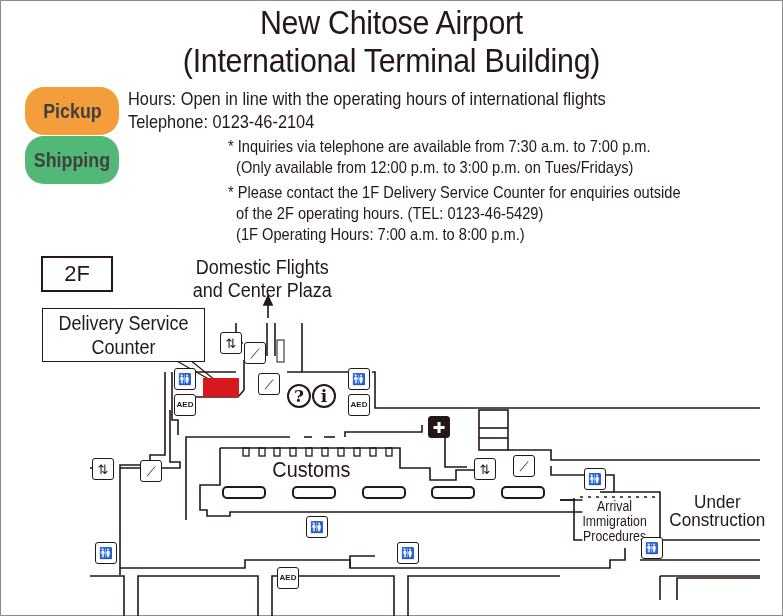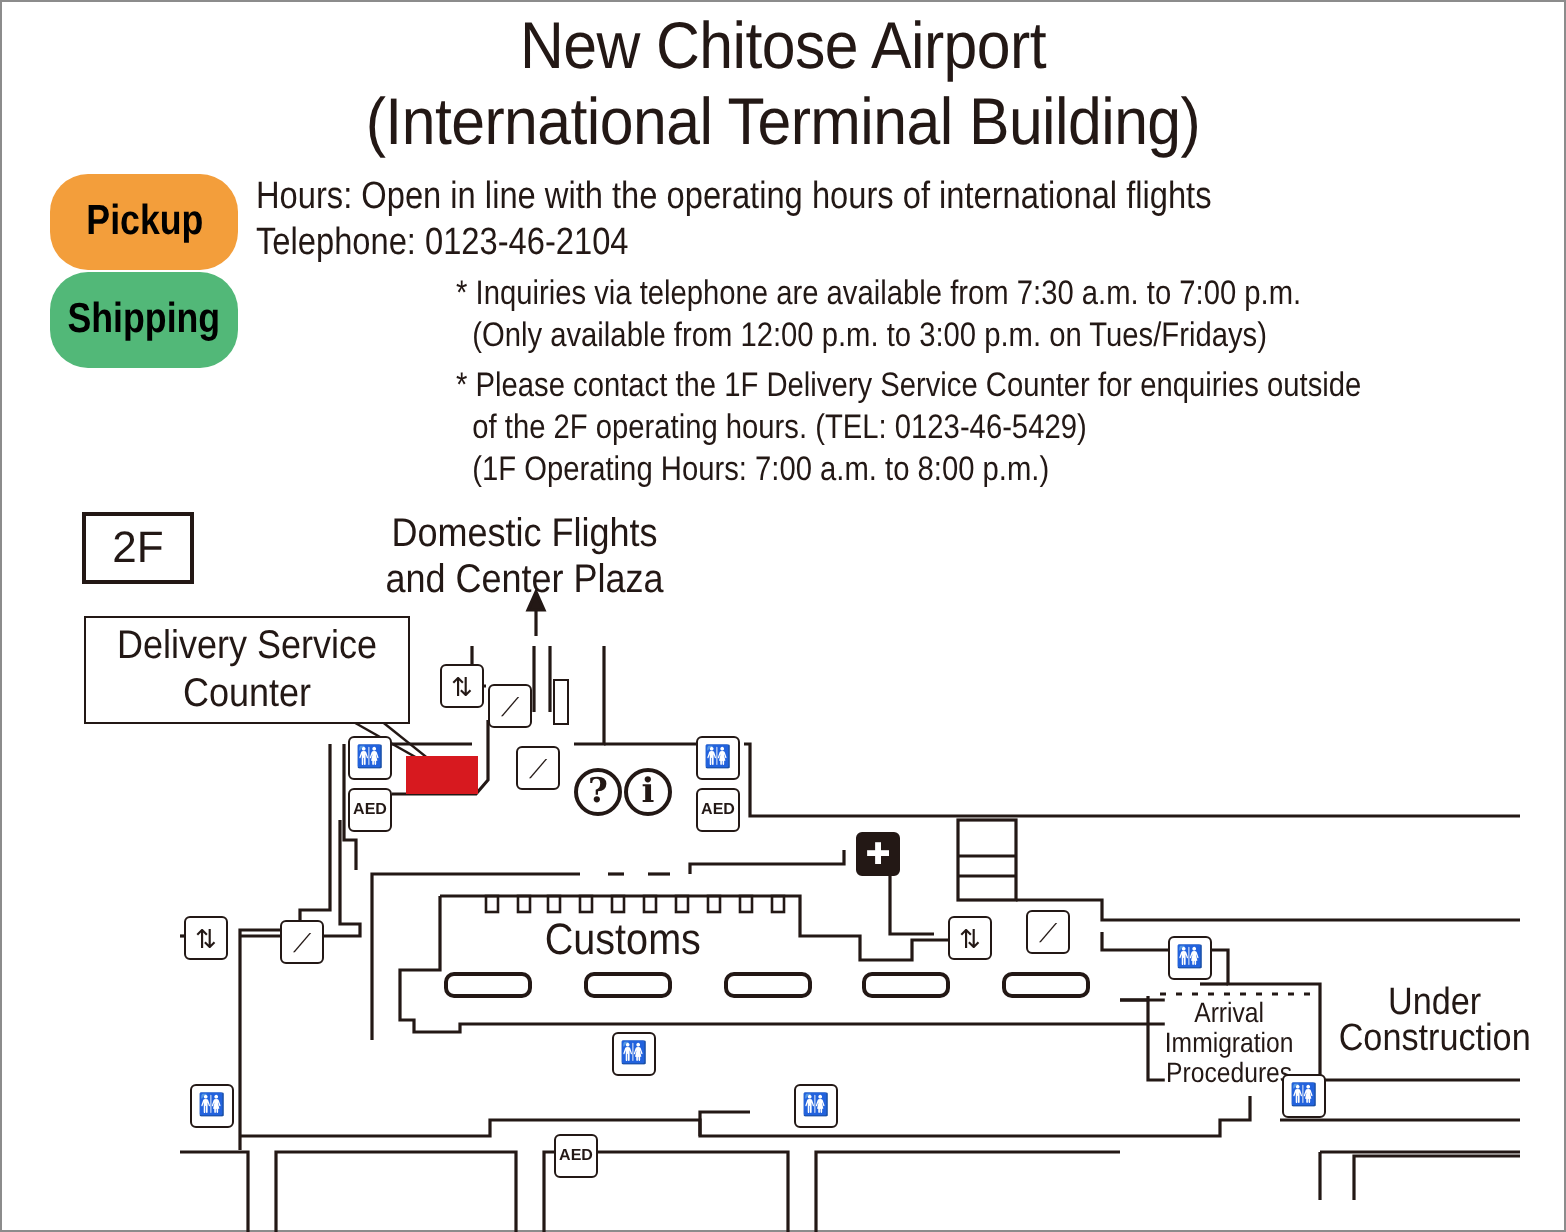--- a/index.html
+++ b/index.html
@@ -1,25 +1,25 @@
 <!DOCTYPE html>
 <html><head>
 <meta charset="utf-8">
 <style>
   html, body { margin: 0; padding: 0; background: #fff; }
   body { width: 783px; height: 616px; position: relative; overflow: hidden; font-family: "Liberation Sans", sans-serif; color: #231815; }
   .frame { position: absolute; left: 0; top: 0; width: 781px; height: 614px; border: 1px solid #8c8c8c; }
   .title { position: absolute; left: 0; top: 4px; width: 783px; text-align: center; font-size: 33px; line-height: 38px; letter-spacing: -0.3px; transform: scaleX(0.92); transform-origin: center; }
-  .badge { position: absolute; left: 25px; width: 94px; height: 48px; border-radius: 19px; color: #000000; font-weight: bold; font-size: 21px; display: flex; align-items: center; justify-content: center; transform-origin: center; }
+  .badge { position: absolute; left: 25px; width: 94px; height: 48px; border-radius: 19px; color: #404040; font-weight: bold; font-size: 21px; display: flex; align-items: center; justify-content: center; transform-origin: center; }
   .badge span { display: inline-block; transform: scaleX(0.85); }
   .pickup { top: 87px; background: #f39e3b; }
   .shipping { top: 136px; background: #52b878; }
   .info { position: absolute; font-size: 19px; line-height: 22px; white-space: nowrap; transform: scaleX(0.86); transform-origin: left top; }
   .note { position: absolute; font-size: 17px; line-height: 20px; white-space: nowrap; transform: scaleX(0.86); transform-origin: left top; }
-  .floor { position: absolute; left: 41px; top: 256px; width: 56px; height: 36px; border: 2px solid #231815; font-size: 22px; display: flex; align-items: center; justify-content: center; box-sizing: border-box; text-align: center; }
+  .floor { position: absolute; left: 41px; top: 256px; width: 72px; height: 36px; border: 2px solid #231815; font-size: 22px; display: flex; align-items: center; justify-content: center; box-sizing: border-box; text-align: center; }
   .label { position: absolute; text-align: center; white-space: nowrap; transform-origin: center top; }
   .callout { position: absolute; left: 42px; top: 308px; width: 163px; height: 54px; border: 1.5px solid #231815; box-sizing: border-box; background: #fff; font-size: 20px; line-height: 24px; text-align: center; padding-top: 2px; }
   .callout div { transform: scaleX(0.9); }
   svg.map { position: absolute; left: 0; top: 0; }
   .icon { position: absolute; width: 22px; height: 22px; border: 1.3px solid #231815; border-radius: 3px; background: #fff; box-sizing: border-box; display: flex; align-items: center; justify-content: center; font-size: 13px; line-height: 1; }
   .icon.dark { background: #231815; color: #fff; }
   .circ { position: absolute; width: 24px; height: 24px; border: 2px solid #231815; border-radius: 50%; box-sizing: border-box; background: #fff; display: flex; align-items: center; justify-content: center; font-weight: bold; font-size: 17px; font-family: "DejaVu Serif", serif; }
 </style>
 </head>
 <body>

